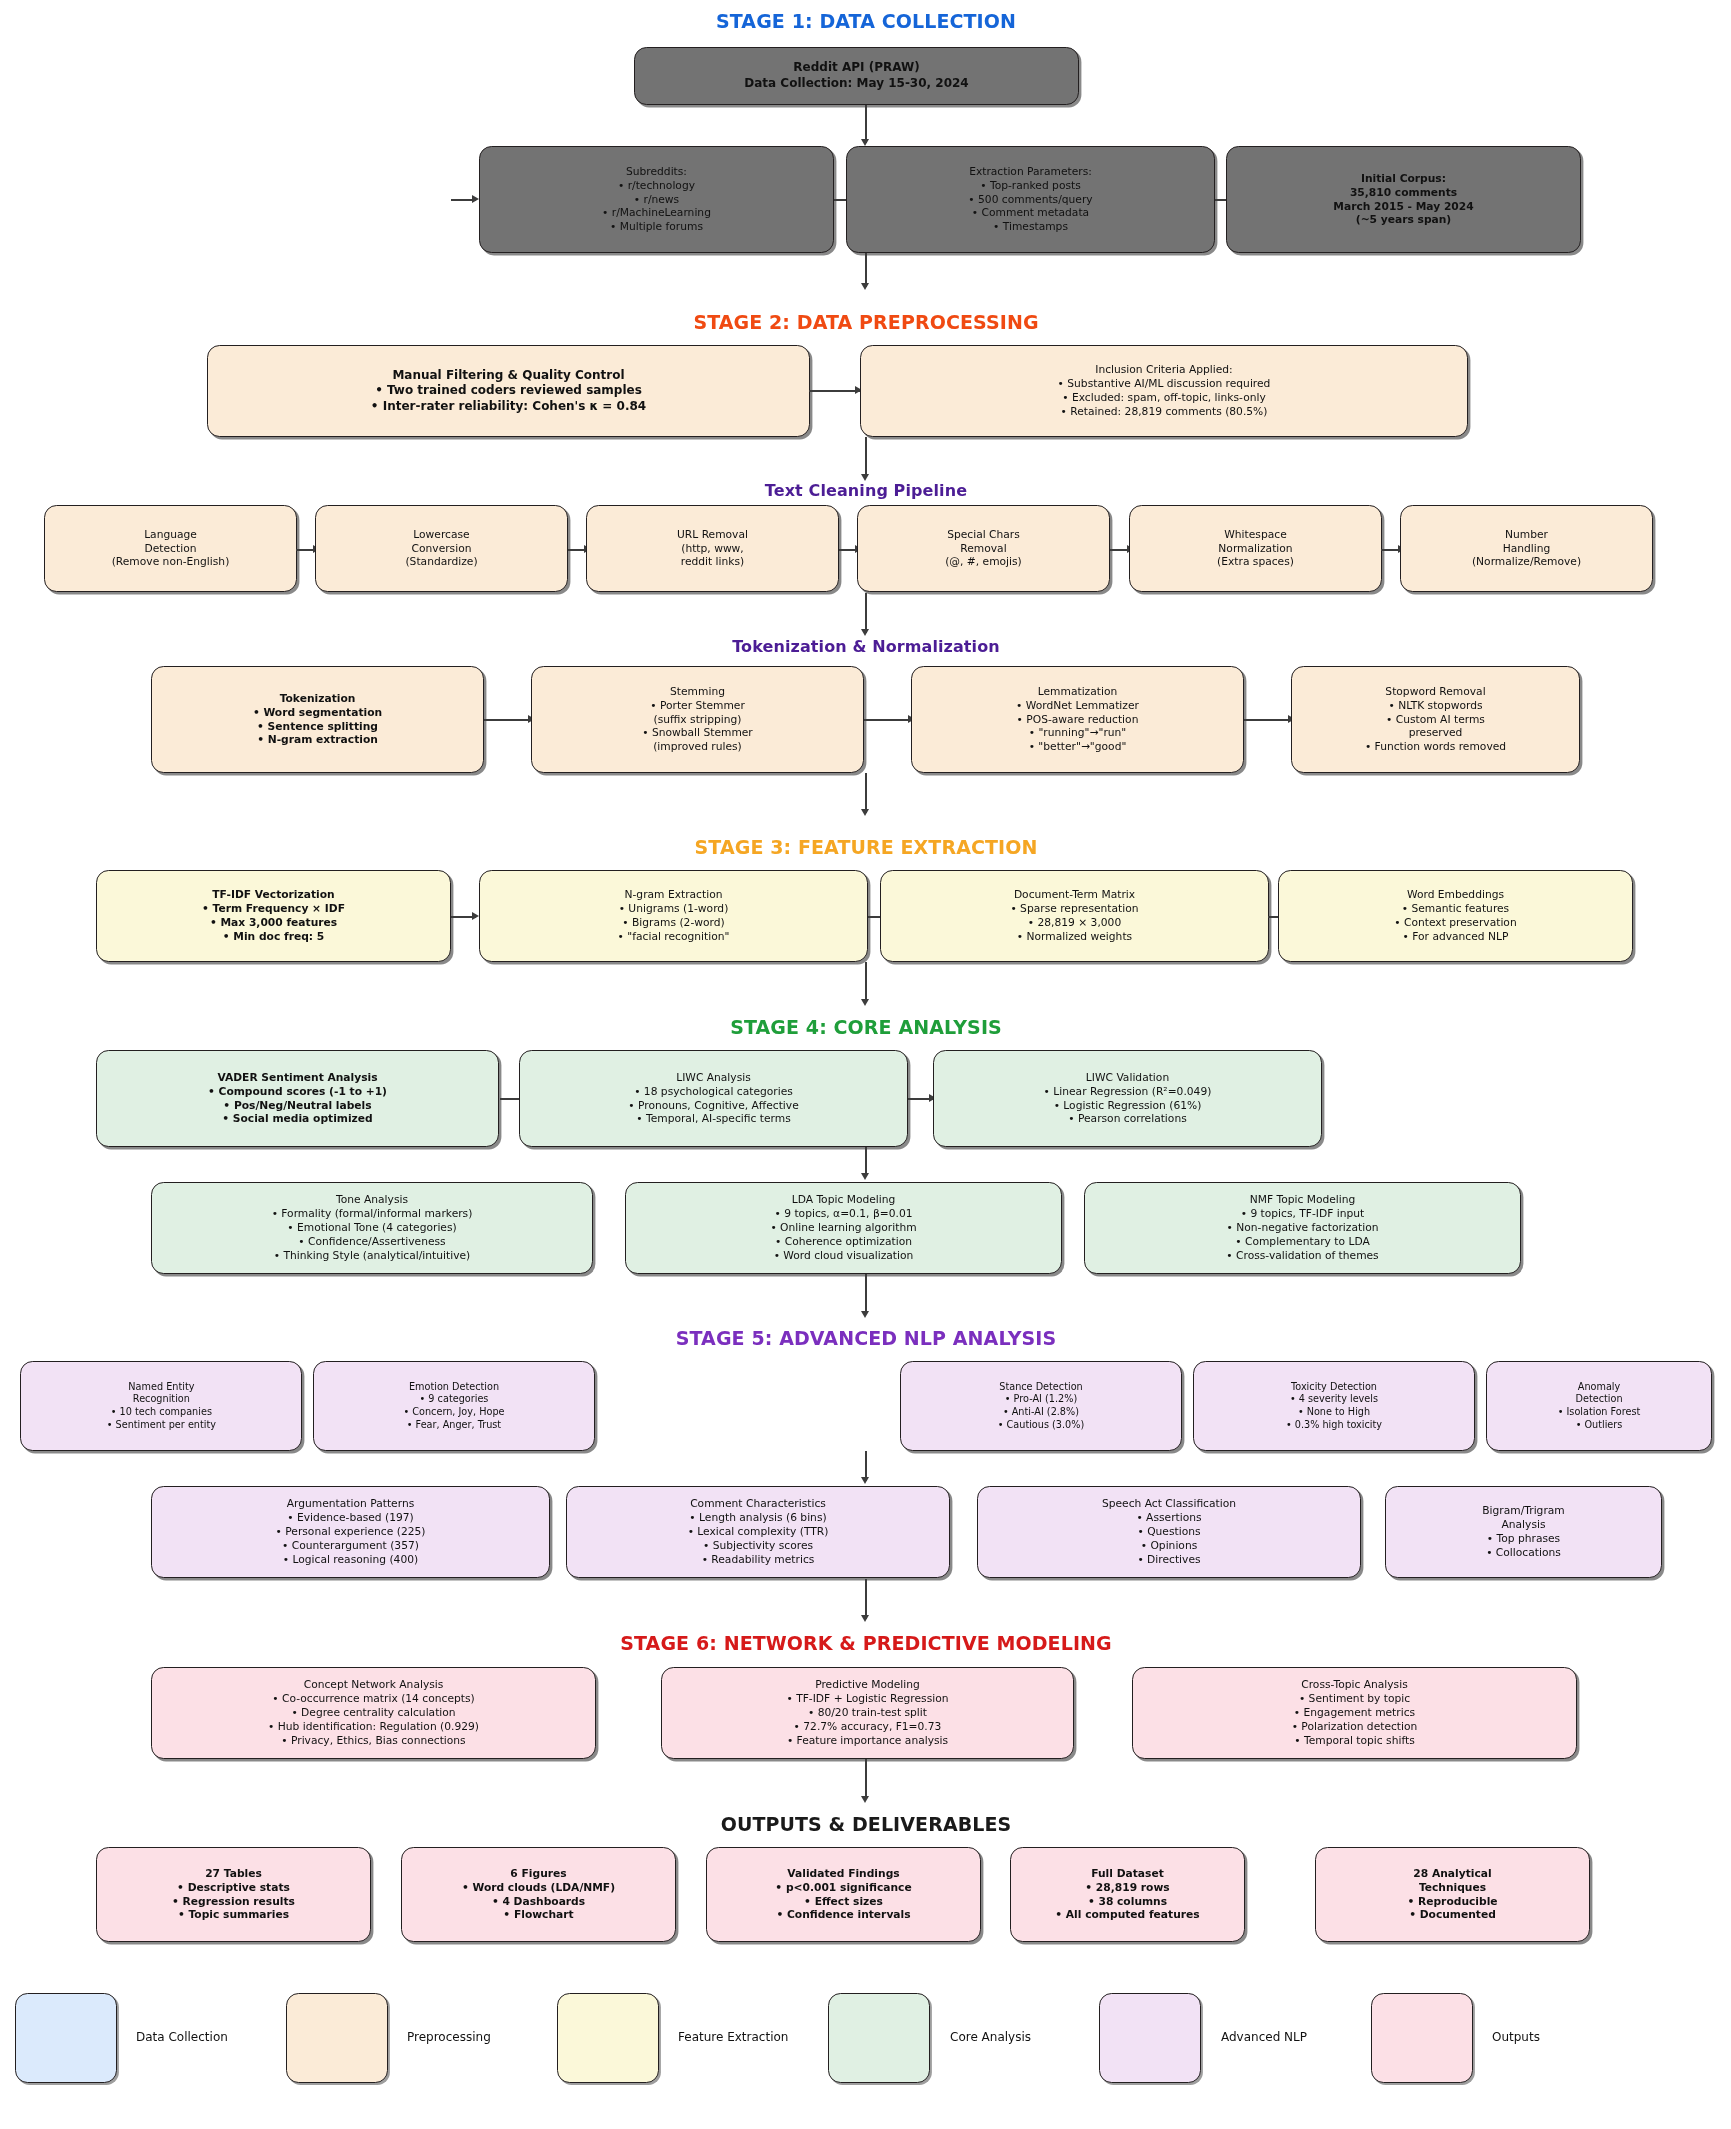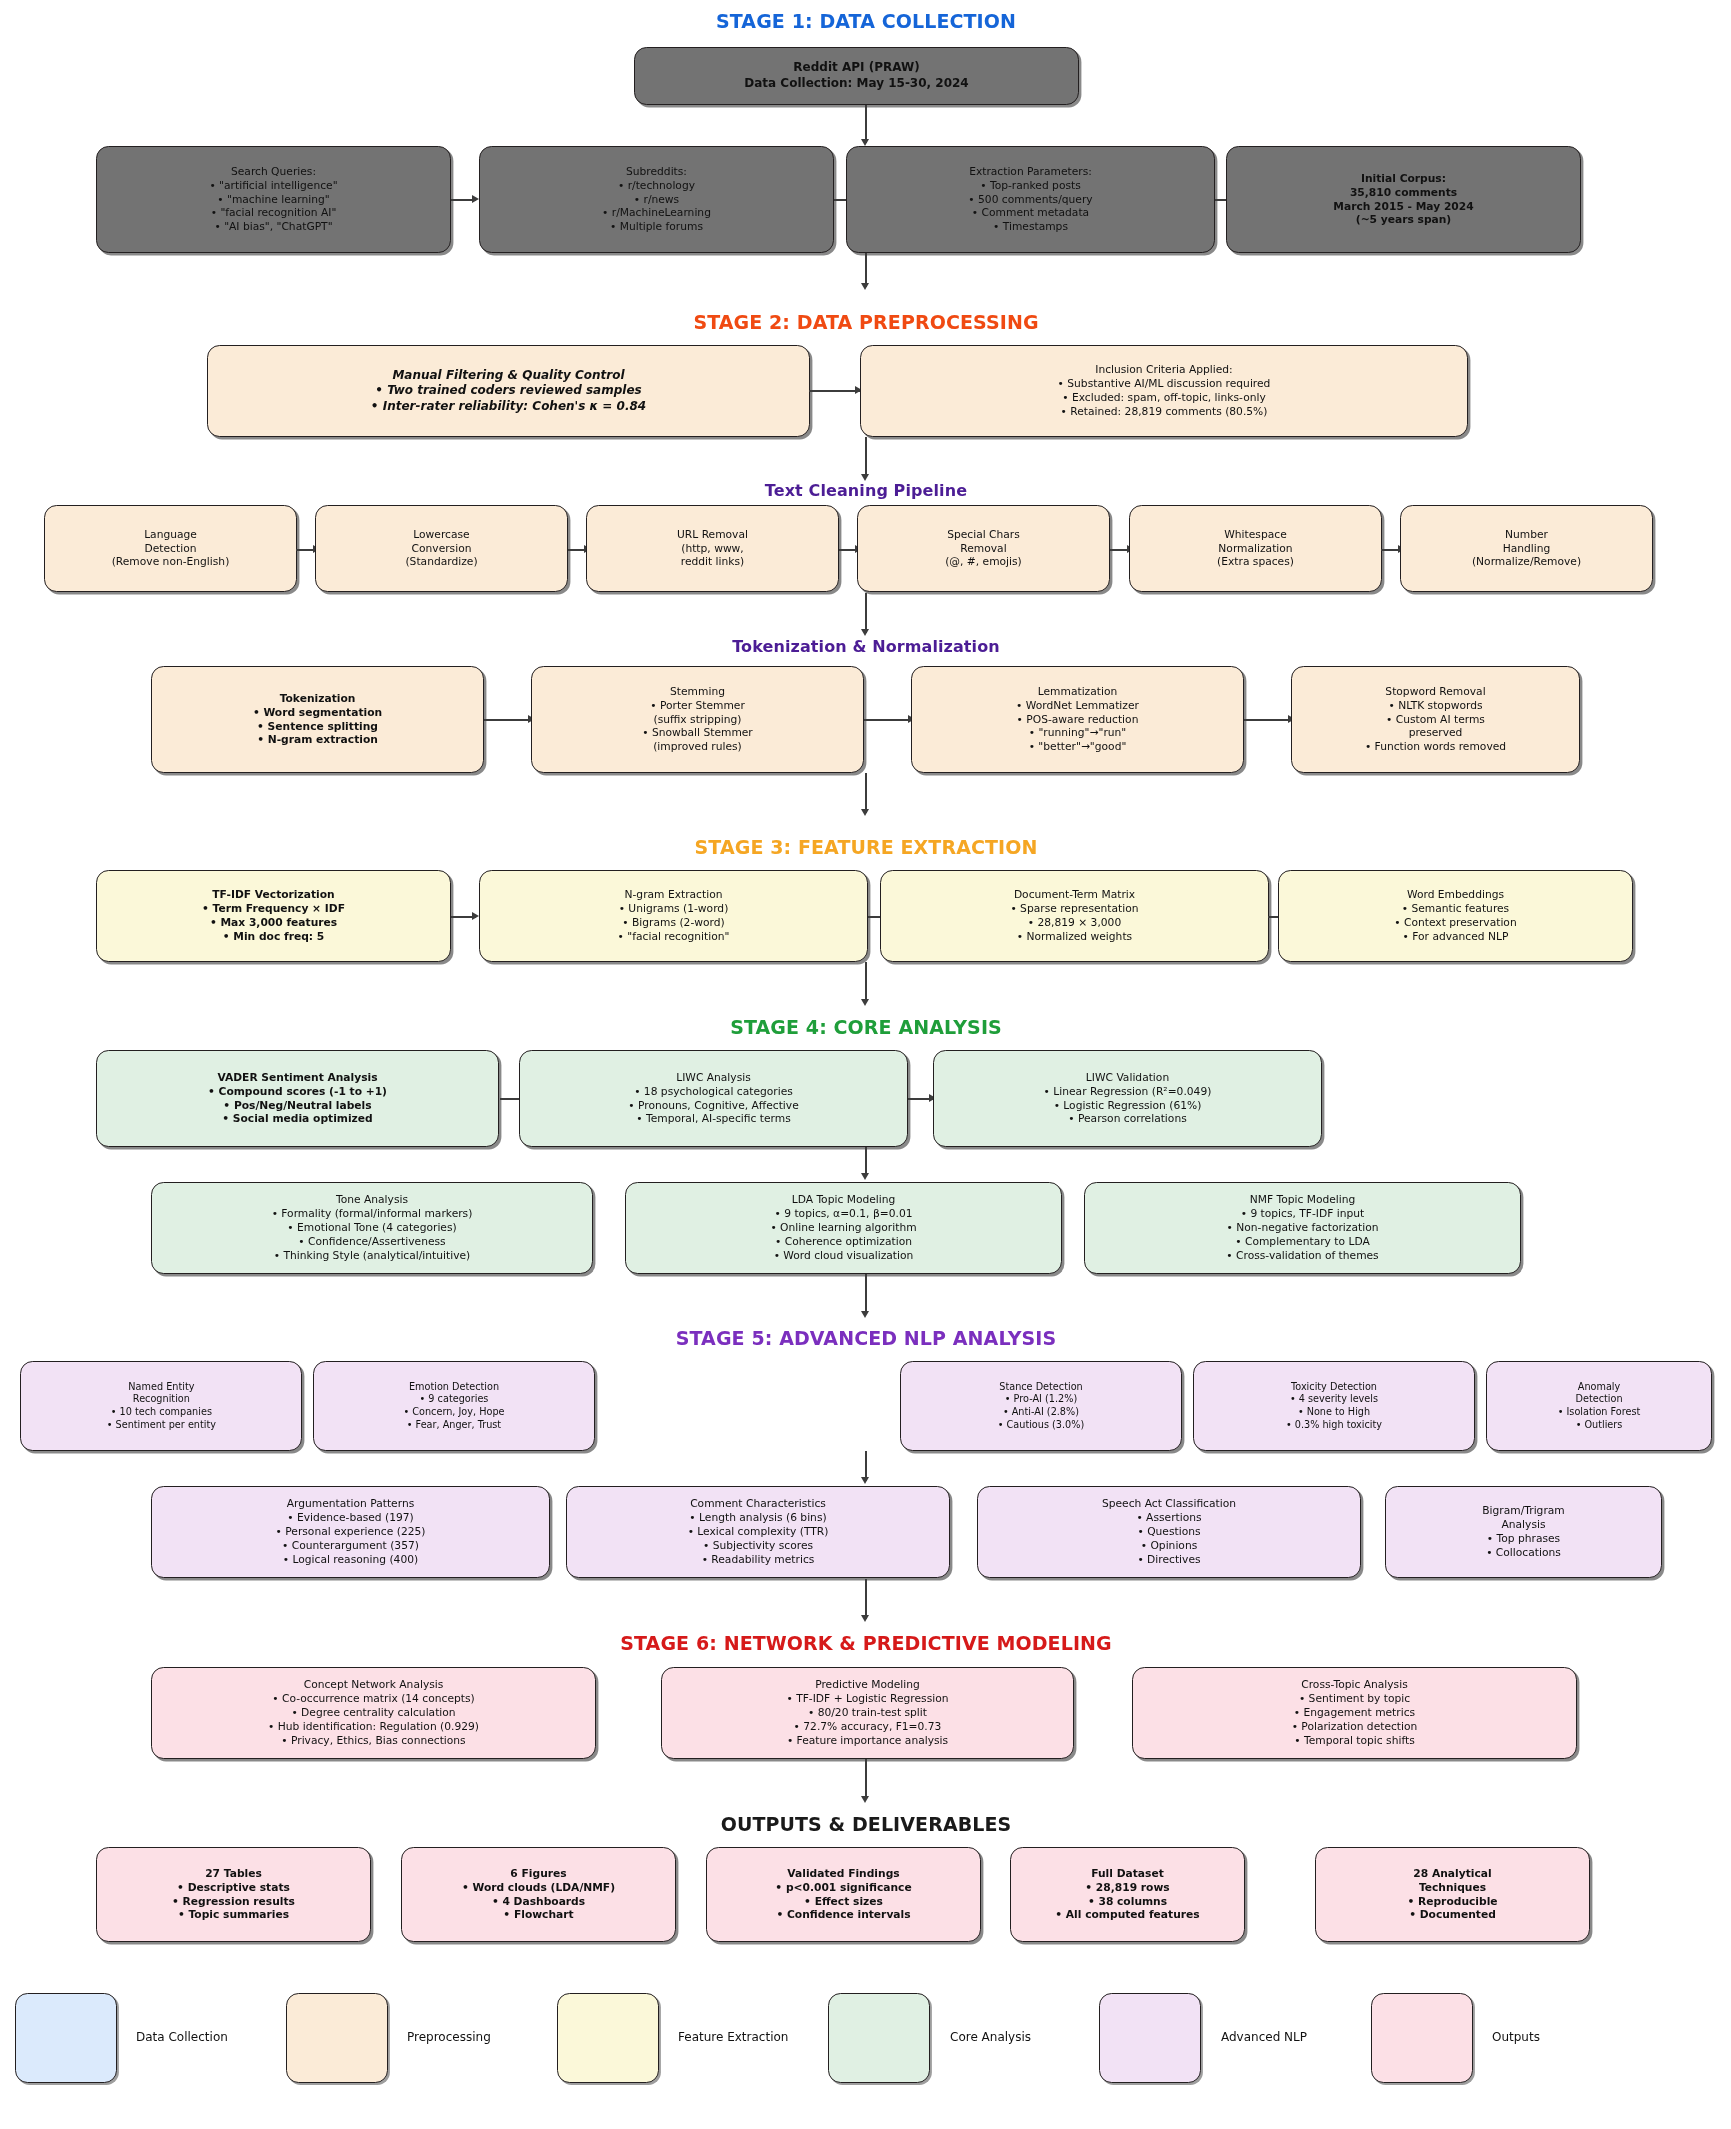--- a/index.html
+++ b/index.html
@@ -98,29 +98,20 @@
 
   <div class="node c-blue" id="n-source" style="left:634px;top:47px;width:445px;height:58px;">
     <div class="txt fs-lg bold">
         <span class="ln">Reddit API (PRAW)</span>
         <span class="ln">Data Collection: May 15-30, 2024</span>
       </div>
   </div>
   <div class="edge v" style="left:865px;top:105px;height:38px;"></div>
   <div class="arrow d" style="left:861px;top:139px;"></div>
 
-  <div class="node c-blue" id="n-queries" style="left:96px;top:146px;width:355px;height:107px;">
-    <div class="txt fs-md">
-        <span class="ln">Search Queries:</span>
-        <span class="ln">• "artificial intelligence"</span>
-        <span class="ln">• "machine learning"</span>
-        <span class="ln">• "facial recognition AI"</span>
-        <span class="ln">• "AI bias", "ChatGPT"</span>
-      </div>
-  </div>
 
   <div class="edge h" style="left:451px;top:199px;width:25px;"></div>
   <div class="arrow r" style="left:472px;top:195px;"></div>
 
   <div class="node c-blue" id="n-subs" style="left:479px;top:146px;width:355px;height:107px;">
     <div class="txt fs-md">
         <span class="ln">Subreddits:</span>
         <span class="ln">• r/technology</span>
         <span class="ln">• r/news</span>
         <span class="ln">• r/MachineLearning</span>
@@ -151,21 +142,21 @@
         <span class="ln">March 2015 - May 2024</span>
         <span class="ln">(~5 years span)</span>
       </div>
   </div>
 
   <div class="edge v" style="left:865px;top:253px;height:34px;"></div>
   <div class="arrow d" style="left:861px;top:283px;"></div>
 
   <div class="stage-title t-s2" style="left:866px;top:311px;">STAGE 2: DATA PREPROCESSING</div>
 
-  <div class="node c-orange" id="n-manual" style="left:207px;top:345px;width:603px;height:92px;font-style:italic;">
+  <div class="node c-orange" id="n-manual" style="left:207px;top:345px;width:603px;height:92px;">
     <div class="txt fs-lg bold">
         <span class="ln">Manual Filtering &amp; Quality Control</span>
         <span class="ln">• Two trained coders reviewed samples</span>
         <span class="ln">• Inter-rater reliability: Cohen's κ = 0.84</span>
       </div>
   </div>
 
   <div class="edge h" style="left:809px;top:390px;width:51px;"></div>
   <div class="arrow r" style="left:855px;top:386px;"></div>
 

